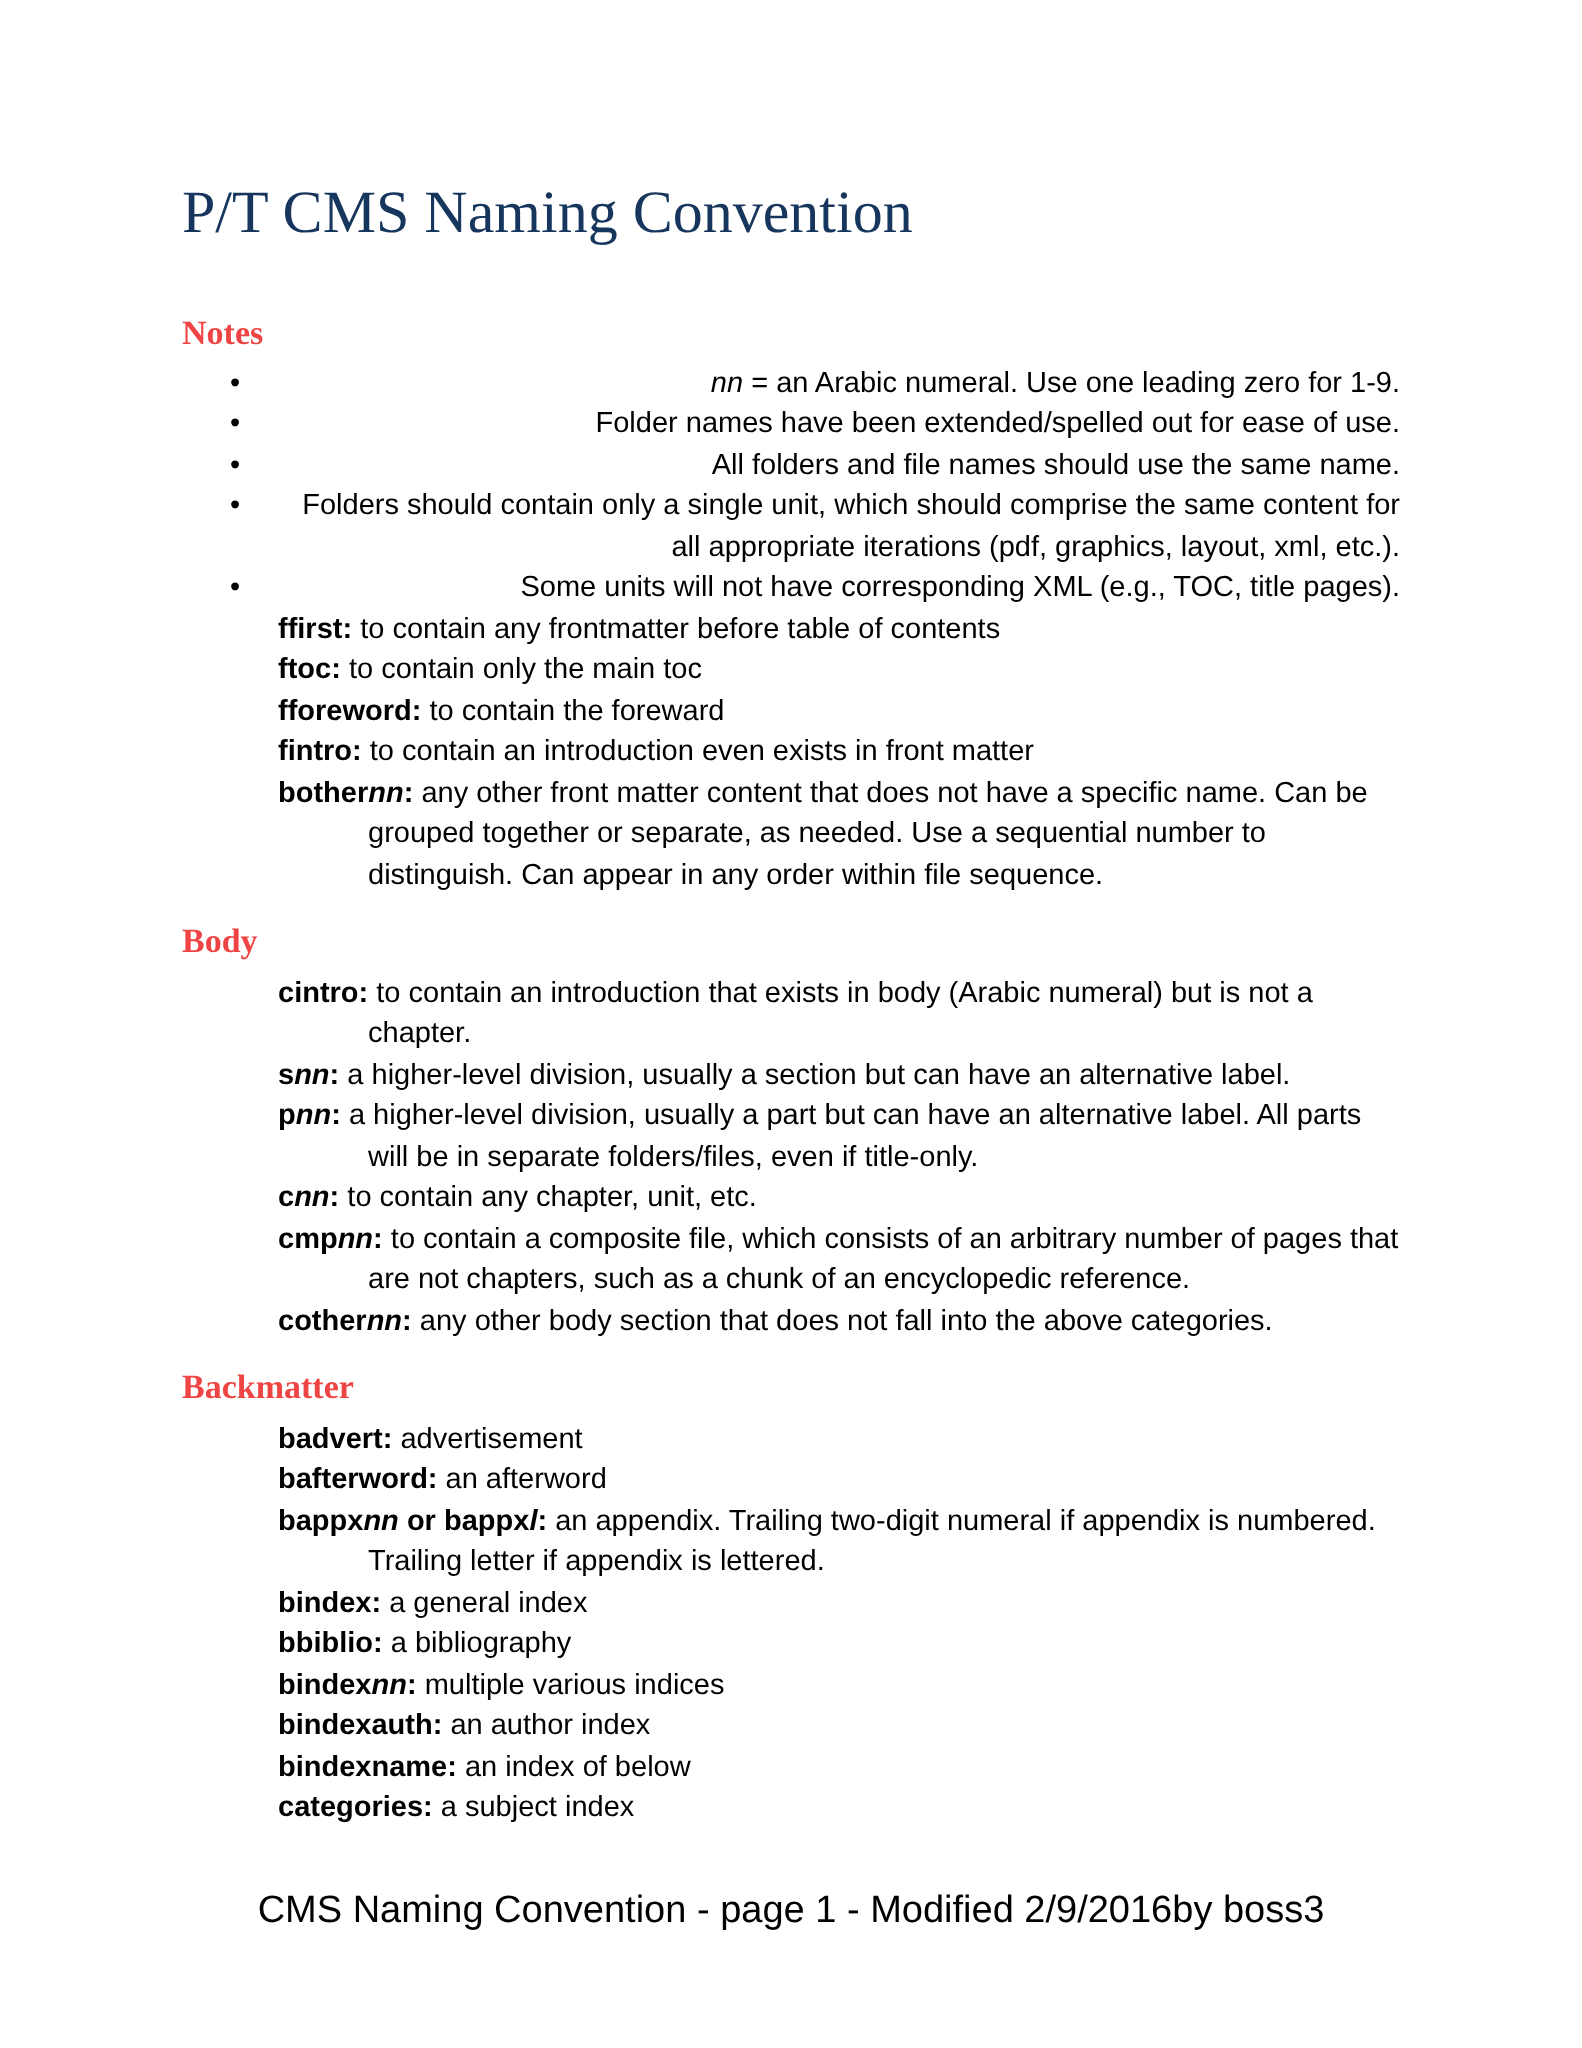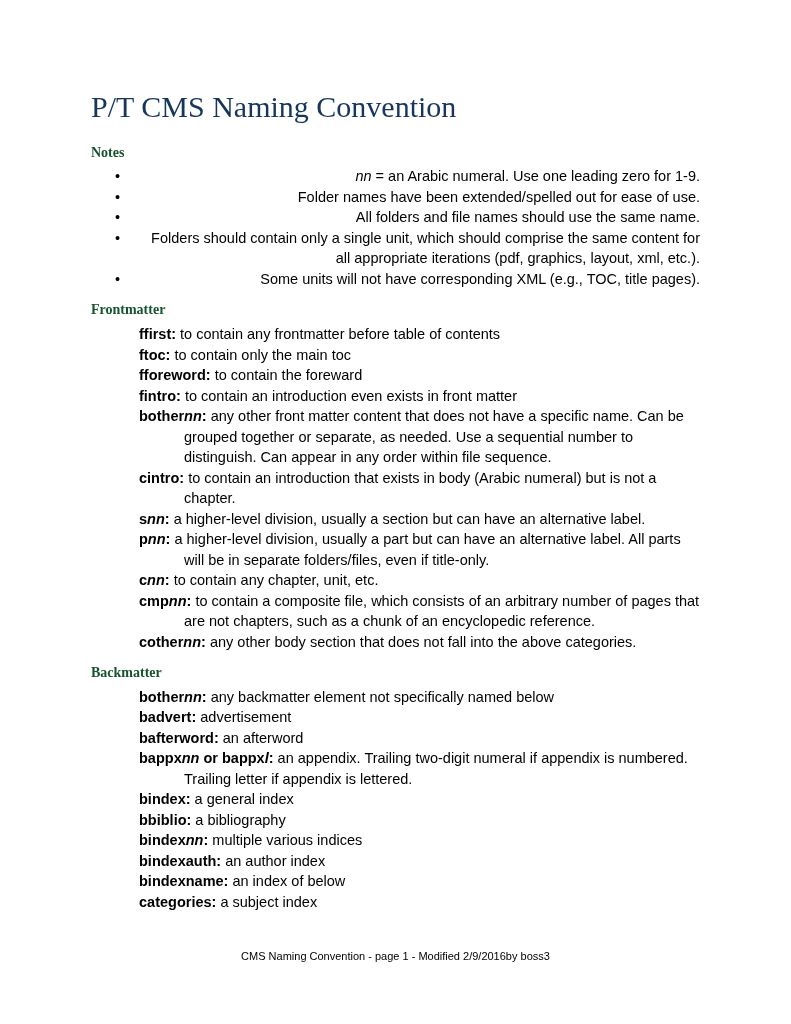--- a/index.html
+++ b/index.html
@@ -17,28 +17,28 @@
     font-family: "Liberation Sans", sans-serif;
     font-size: 14.5px;
     color: #000000;
     overflow: hidden;
   }
   .doc-title {
     font-family: "Liberation Serif", serif;
     font-weight: 400;
     font-size: 30px;
     color: #17365D;
-    margin: 0 0 20px 0;
+    margin: 0 0 32px 0;
     line-height: 1.15;
   }
   h2.section-heading {
     font-family: "Liberation Serif", serif;
     font-weight: 700;
-    font-size: 14px;
-    color: #14532d;
+    font-size: 17px;
+    color: #ef4444;
     margin: 13px 0 5px 0;
     line-height: 1.2;
   }
   ul.bullets {
     margin: 0;
     padding: 0;
     list-style: none;
     text-align: right;
   }
   ul.bullets li {
@@ -59,58 +59,57 @@
     line-height: 20.5px;
   }
   .b { font-weight: 700; }
   .i { font-style: italic; }
   .footer {
     position: absolute;
     left: 0;
     right: 0;
     bottom: 58px;
     text-align: center;
-    font-size: 11px;
+    font-size: 19px;
     line-height: 20px;
     color: #000000;
   }
 </style>
 </head>
 <body>
 
 <div class="page">
   <h1 class="doc-title">P/T CMS Naming Convention</h1>
   <div id="sections">
       <h2 class="section-heading">Notes</h2>
       <ul class="bullets">
         <li><span class="i">nn</span><span> = an Arabic numeral. Use one leading zero for 1-9.</span></li>
         <li><span>Folder names have been extended/spelled out for ease of use.</span></li>
         <li><span>All folders and file names should use the same name.</span></li>
         <li><span>Folders should contain only a single unit, which should comprise the same content for all appropriate iterations (pdf, graphics, layout, xml, etc.).</span></li>
         <li><span>Some units will not have corresponding XML (e.g., TOC, title pages).</span></li>
       </ul>
-      <h2 class="section-heading">Frontmatter</h2>
       <div class="deflist">
         <div class="def"><span class="b">ffirst:</span><span> to contain any frontmatter before table of contents</span></div>
         <div class="def"><span class="b">ftoc:</span><span> to contain only the main toc</span></div>
         <div class="def"><span class="b">fforeword:</span><span> to contain the foreward</span></div>
         <div class="def"><span class="b">fintro:</span><span> to contain an introduction even exists in front matter</span></div>
         <div class="def"><span class="b">bother</span><span class="b i">nn</span><span class="b">:</span><span> any other front matter content that does not have a specific name. Can be grouped together or separate, as needed. Use a sequential number to distinguish. Can appear in any order within file sequence.</span></div>
       </div>
+      <h2 class="section-heading">Body</h2>
       <div class="deflist">
         <div class="def"><span class="b">cintro:</span><span> to contain an introduction that exists in body (Arabic numeral) but is not a chapter.</span></div>
         <div class="def"><span class="b">s</span><span class="b i">nn</span><span class="b">:</span><span> a higher-level division, usually a section but can have an alternative label.</span></div>
         <div class="def"><span class="b">p</span><span class="b i">nn</span><span class="b">:</span><span> a higher-level division, usually a part but can have an alternative label. All parts will be in separate folders/files, even if title-only.</span></div>
         <div class="def"><span class="b">c</span><span class="b i">nn</span><span class="b">:</span><span> to contain any chapter, unit, etc.</span></div>
         <div class="def"><span class="b">cmp</span><span class="b i">nn</span><span class="b">:</span><span> to contain a composite file, which consists of an arbitrary number of pages that are not chapters, such as a chunk of an encyclopedic reference.</span></div>
         <div class="def"><span class="b">cother</span><span class="b i">nn</span><span class="b">:</span><span> any other body section that does not fall into the above categories.</span></div>
       </div>
       <h2 class="section-heading">Backmatter</h2>
       <div class="deflist">
-        <div class="def"><span class="b">bother</span><span class="b i">nn</span><span class="b">:</span><span> any backmatter element not specifically named below</span></div>
         <div class="def"><span class="b">badvert:</span><span> advertisement</span></div>
         <div class="def"><span class="b">bafterword:</span><span> an afterword</span></div>
         <div class="def"><span class="b">bappx</span><span class="b i">nn</span><span class="b"> or bappx</span><span class="b i">l</span><span class="b">:</span><span> an appendix. Trailing two-digit numeral if appendix is numbered. Trailing letter if appendix is lettered.</span></div>
         <div class="def"><span class="b">bindex:</span><span> a general index</span></div>
         <div class="def"><span class="b">bbiblio:</span><span> a bibliography</span></div>
         <div class="def"><span class="b">bindex</span><span class="b i">nn</span><span class="b">:</span><span> multiple various indices</span></div>
         <div class="def"><span class="b">bindexauth:</span><span> an author index</span></div>
         <div class="def"><span class="b">bindexname:</span><span> an index of below</span></div>
         <div class="def"><span class="b">categories:</span><span> a subject index</span></div>
       </div>

